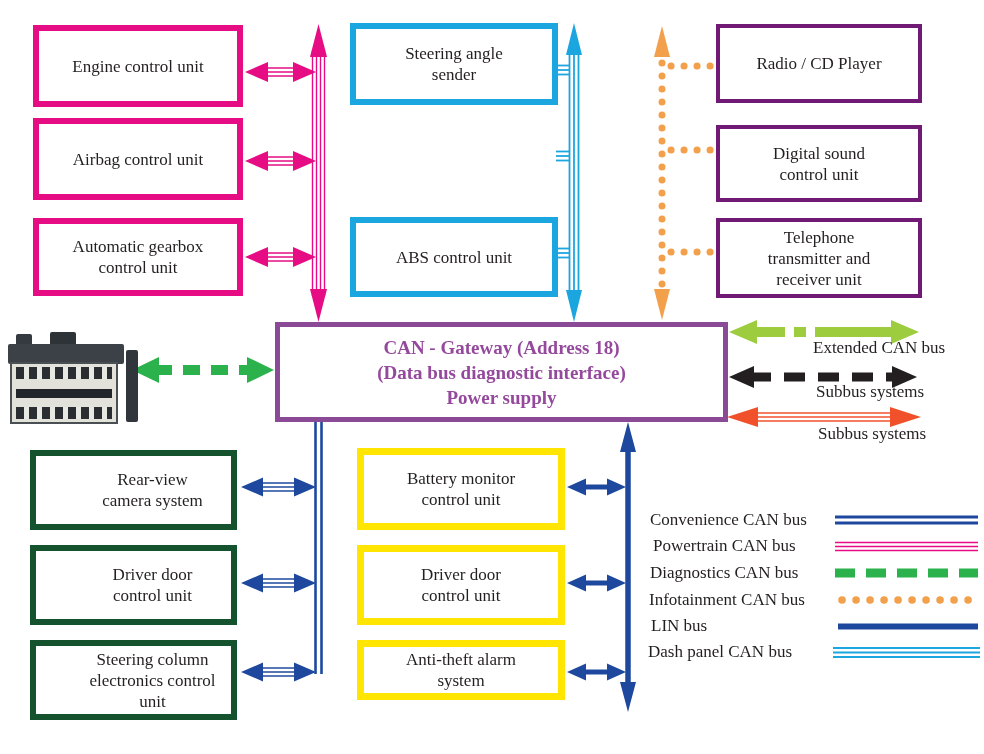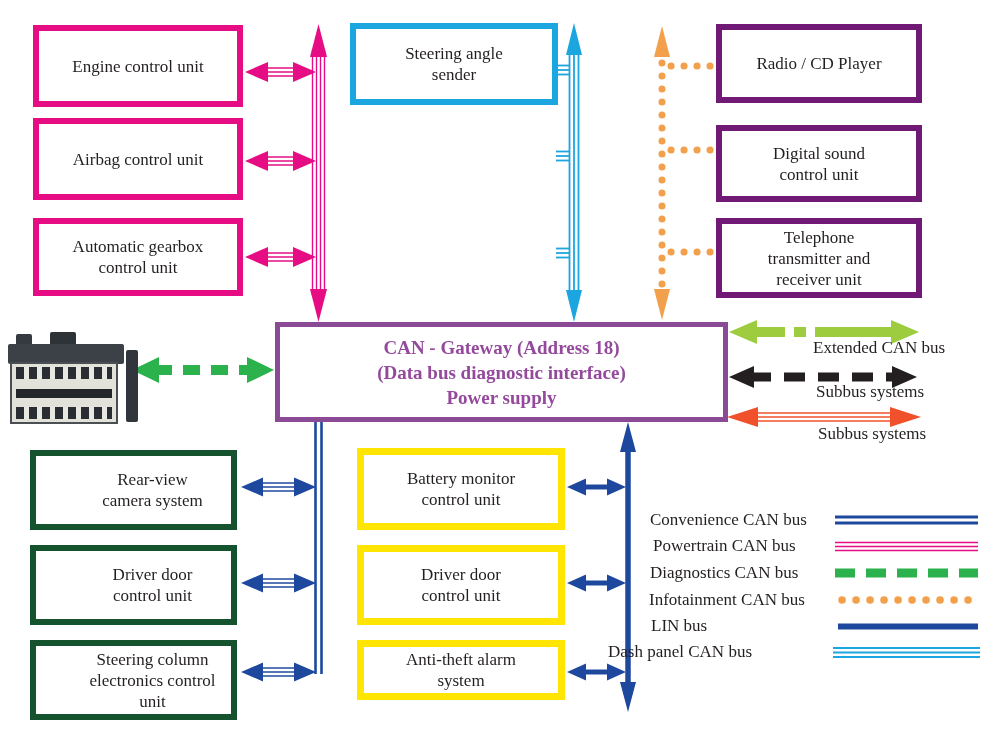--- a/index.html
+++ b/index.html
@@ -8,21 +8,21 @@
     font-family:Liberation Serif, serif;color:#231f20;
   }
   #buslayer{position:absolute;left:0;top:0;z-index:1;}
   .node{
     position:absolute;box-sizing:border-box;background:#fff;z-index:2;
     display:flex;align-items:center;justify-content:center;text-align:center;
     white-space:pre-line;font-size:17px;line-height:21px;color:#231f20;
   }
   .pink{border:6px solid #e60d84;}
   .cyan{border:6px solid #1ca6e0;}
-  .orange{border:6px solid #701a75;}
+  .orange{border:4px solid #701a75;}
   .navy{border:6px solid #14532d;padding-left:38px;}
   .yellow{border:7px solid #ffe500;}
   .gateway{
     position:absolute;box-sizing:border-box;background:#fff;z-index:2;
     border:5px solid #8a4a96;color:#94499c;font-weight:bold;
     font-size:19px;line-height:25px;display:flex;flex-direction:column;
     align-items:center;justify-content:center;text-align:center;
   }
   .flabel{position:absolute;z-index:2;font-size:17px;line-height:20px;color:#231f20;white-space:nowrap;}
   
@@ -205,20 +205,21 @@
     </g>
   </svg>
 
   <div class="node pink" style="left:33px;top:25px;width:210px;height:82px"><span>Engine control unit</span></div>
   <div class="node pink" style="left:33px;top:118px;width:210px;height:82px"><span>Airbag control unit</span></div>
   <div class="node pink" style="left:33px;top:218px;width:210px;height:78px"><span>Automatic gearbox
 control unit</span></div>
 
   <div class="node cyan" style="left:350px;top:23px;width:208px;height:82px"><span>Steering angle
 sender</span></div>
+  <div class="node cyan" style="left:350px;top:217px;width:208px;height:80px"><span>ABS control unit</span></div>
 
   <div class="node orange" style="left:716px;top:24px;width:206px;height:79px"><span>Radio / CD Player</span></div>
   <div class="node orange" style="left:716px;top:125px;width:206px;height:77px"><span>Digital sound
 control unit</span></div>
   <div class="node orange" style="left:716px;top:218px;width:206px;height:80px"><span>Telephone
 transmitter and
 receiver unit</span></div>
 
   <div class="gateway" style="left:275px;top:322px;width:453px;height:100px">
     <span>CAN - Gateway (Address 18)</span>
@@ -255,15 +256,15 @@
   <div class="node yellow" style="left:357px;top:545px;width:208px;height:80px"><span>Driver door
 control unit</span></div>
   <div class="node yellow" style="left:357px;top:640px;width:208px;height:60px"><span>Anti-theft alarm
 system</span></div>
 
   <div class="flabel" style="left:650px;top:510px">Convenience CAN bus</div>
   <div class="flabel" style="left:653px;top:536px">Powertrain CAN bus</div>
   <div class="flabel" style="left:650px;top:563px">Diagnostics CAN bus</div>
   <div class="flabel" style="left:649px;top:590px">Infotainment CAN bus</div>
   <div class="flabel" style="left:651px;top:616px">LIN bus</div>
-  <div class="flabel" style="left:608px;top:642px">Dash panel CAN bus</div>
+  <div class="flabel" style="left:648px;top:642px">Dash panel CAN bus</div>
 
 </div>
 
 </body></html>

